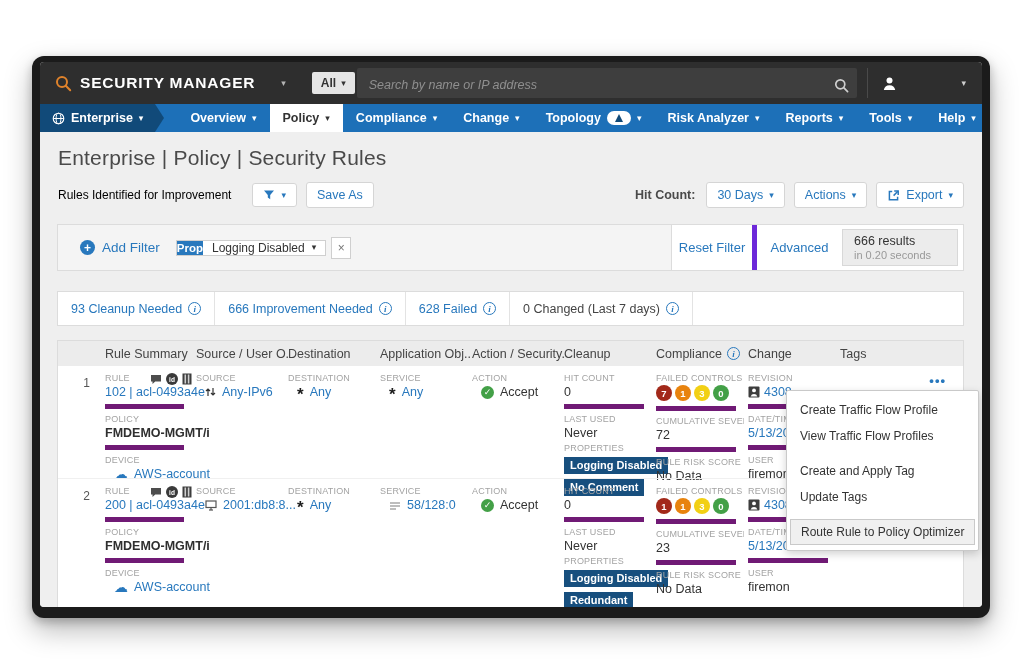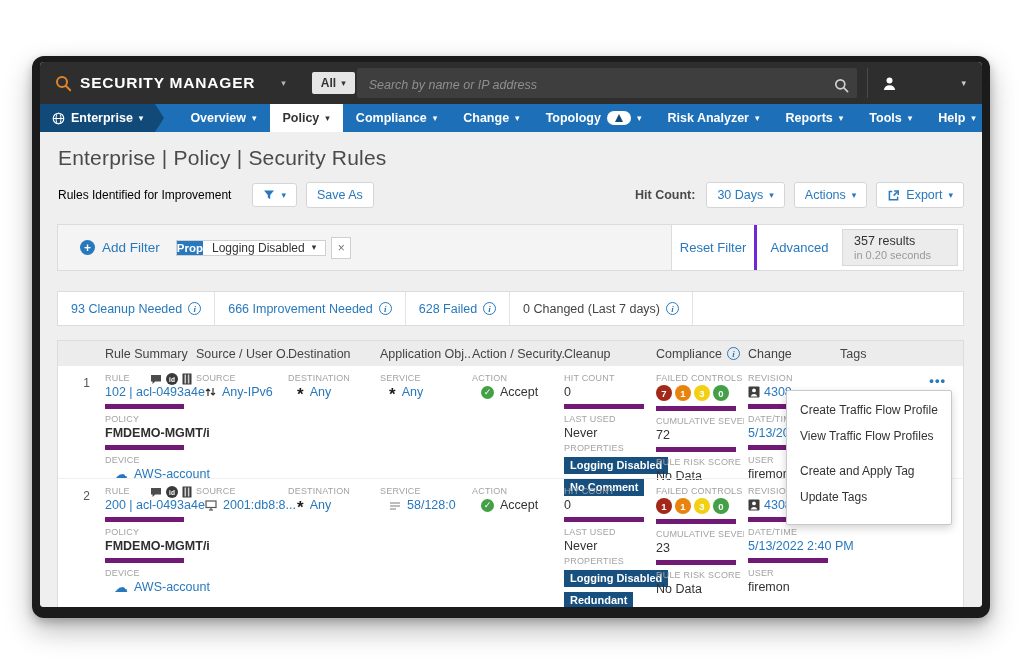--- a/index.html
+++ b/index.html
@@ -70,21 +70,21 @@
     font-size:12px; font-weight:700; display:flex; align-items:center; justify-content:center; line-height:1; }
   .chip { display:flex; align-items:stretch; border:1px solid #cfcfcf; background:#fff; cursor:pointer; }
   .chip-field { background:#2878bd; color:#fff; font-size:11.5px; font-weight:700;
     display:flex; align-items:center; padding:0 0; }
   .chip-value { display:flex; align-items:center; gap:7px; font-size:12px; color:#333; padding:0 9px; }
   .chip-value .caret { color:#333; }
   .chip-close { border:1px solid #cfcfcf; background:#fff; margin-left:5px; align-self:center;
     width:20px; height:22px; display:flex; align-items:center; justify-content:center;
     color:#777; font-size:12px; cursor:pointer; }
   .filter-cell { flex:0 0 85px; display:flex; align-items:center; justify-content:center;
-    color:#2878bd; font-size:13px; border-right:3px solid #6d28d9; cursor:pointer; }
+    color:#2878bd; font-size:13px; border-right:5px solid #6d28d9; cursor:pointer; }
   .filter-cell.last { border-right:none; }
   .results-box { margin-left:auto; margin-right:5px; align-self:center; background:#ececec;
     border:1px solid #d8d8d8; padding:4px 11px; min-width:116px; }
   .results-count { font-size:12.5px; color:#333; }
   .results-time { font-size:11px; color:#999; margin-top:1px; }
 
   
   .tabs-panel { background:#fff; border:1px solid #dcdcdc; height:35px; display:flex;
     align-items:stretch; margin-bottom:14px; flex:0 0 35px; }
   .tab { display:flex; align-items:center; gap:6px; padding:0 13px; font-size:12.5px;
@@ -290,21 +290,21 @@
                   <span>Logging Disabled</span>
                   <span class="caret">▾</span>
                 </span>
               </div>
               <span class="chip-close">×</span>
             </div>
           </div>
           <div class="filter-cell">Reset Filter</div>
           <div class="filter-cell last">Advanced</div>
           <div class="results-box">
-            <div class="results-count">357 results</div>
+            <div class="results-count">666 results</div>
             <div class="results-time">in 0.20 seconds</div>
           </div>
         </div>
 
         <div class="tabs-panel">
           <div class="tab">
             <span>93 Cleanup Needed</span>
             <span class="info-icon">i</span>
           </div>
           <div class="tab">
@@ -562,14 +562,15 @@
     </div>
   </div>
 
   <div class="context-menu">
     <div class="menu-item">Create Traffic Flow Profile</div>
     <div class="menu-item">View Traffic Flow Profiles</div>
     <div class="menu-gap"></div>
     <div class="menu-item">Create and Apply Tag</div>
     <div class="menu-item">Update Tags</div>
     <div class="menu-gap"></div>
+    <div class="menu-item highlight">Route Rule to Policy Optimizer</div>
   </div>
 </div>
 
 </body></html>

